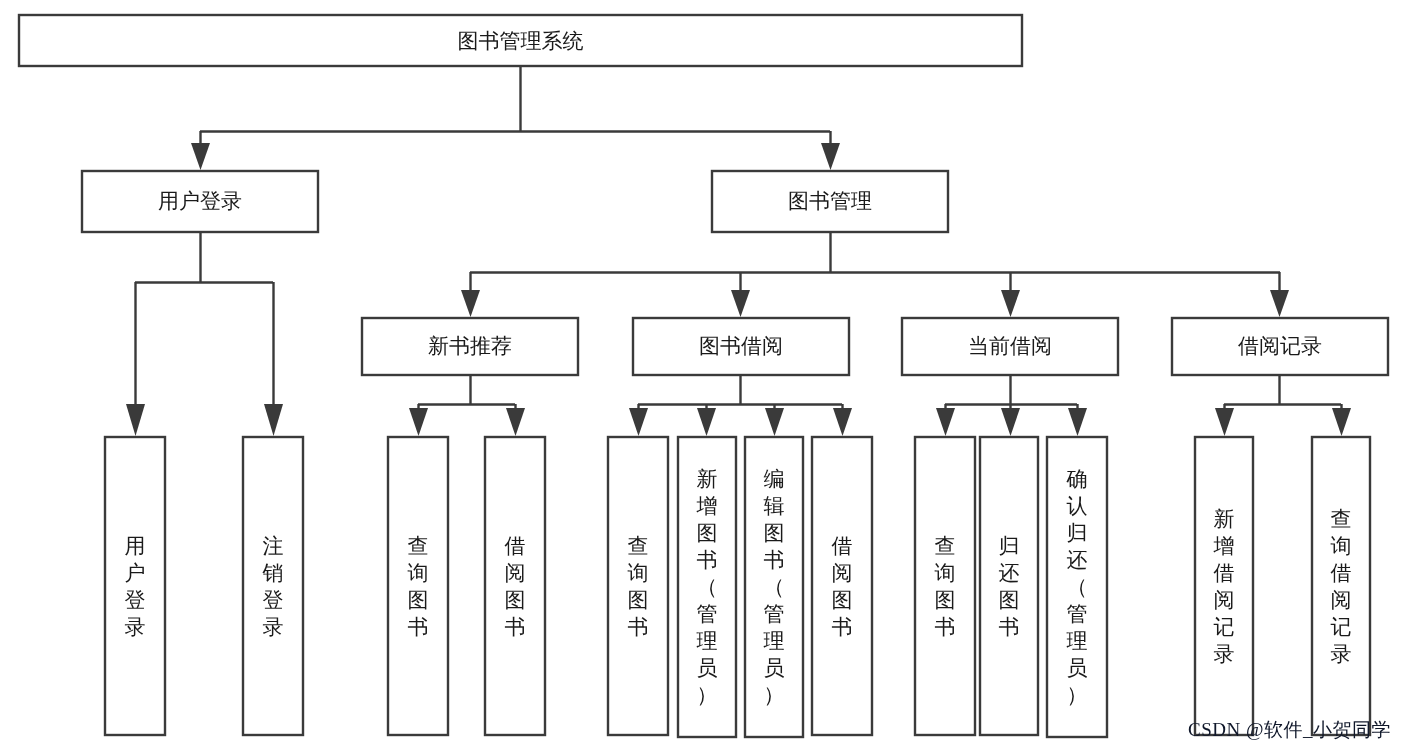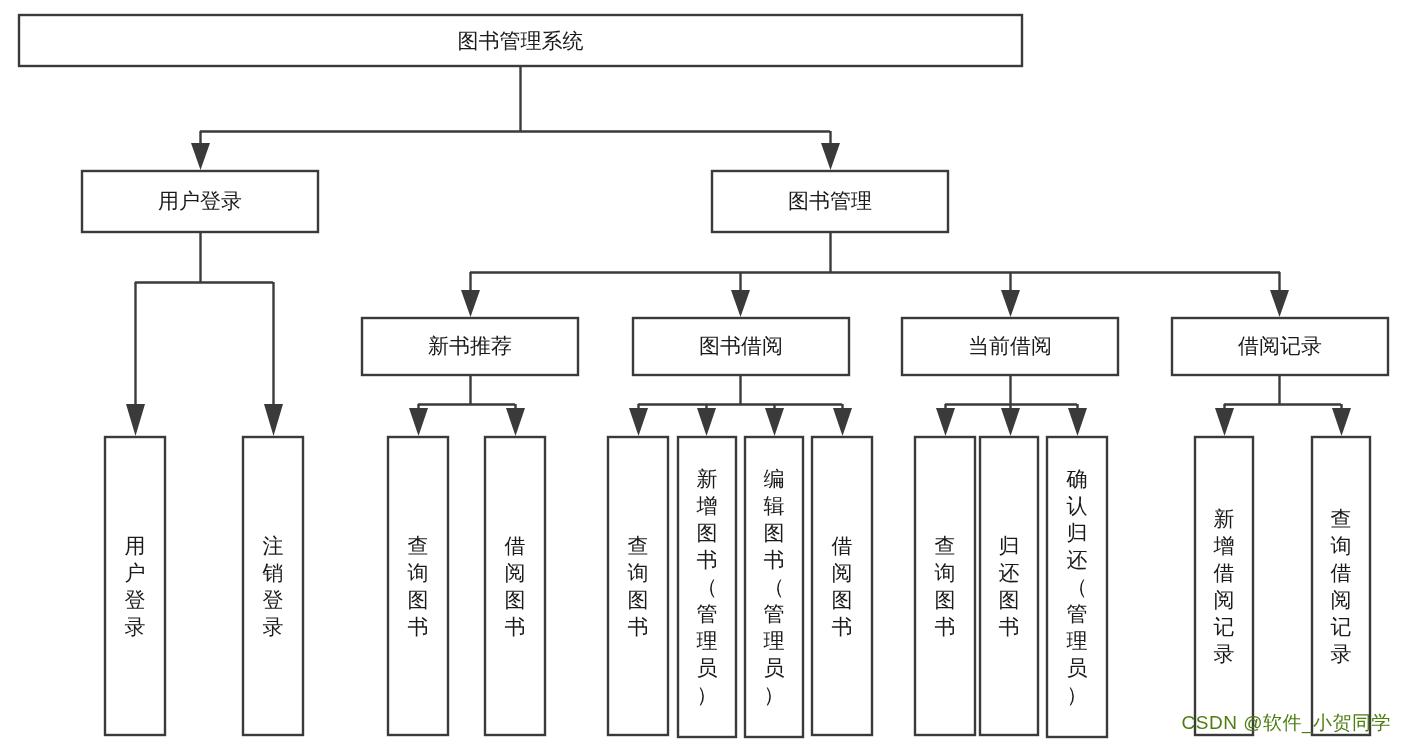--- a/index.html
+++ b/index.html
@@ -49,24 +49,24 @@
   }
   .node-label-vertical {
     fill: #1a1a1a;
     font-family: "Liberation Sans", "DejaVu Sans", sans-serif;
     font-size: 21px;
     text-anchor: middle;
   }
   .watermark-text {
     position: absolute;
     right: 14px;
-    bottom: 11px;
-    font-family: Liberation Sans, sans-serif;
+    bottom: 4px;
+    font-family: Liberation Serif, serif;
     font-size: 19px;
-    color: #4d7c0f;
+    color: #0f172a;
     white-space: nowrap;
     letter-spacing: 0.5px;
     pointer-events: none;
   }
 </style>
 </head>
 <body>
 
 <div id="diagram-root">
 

